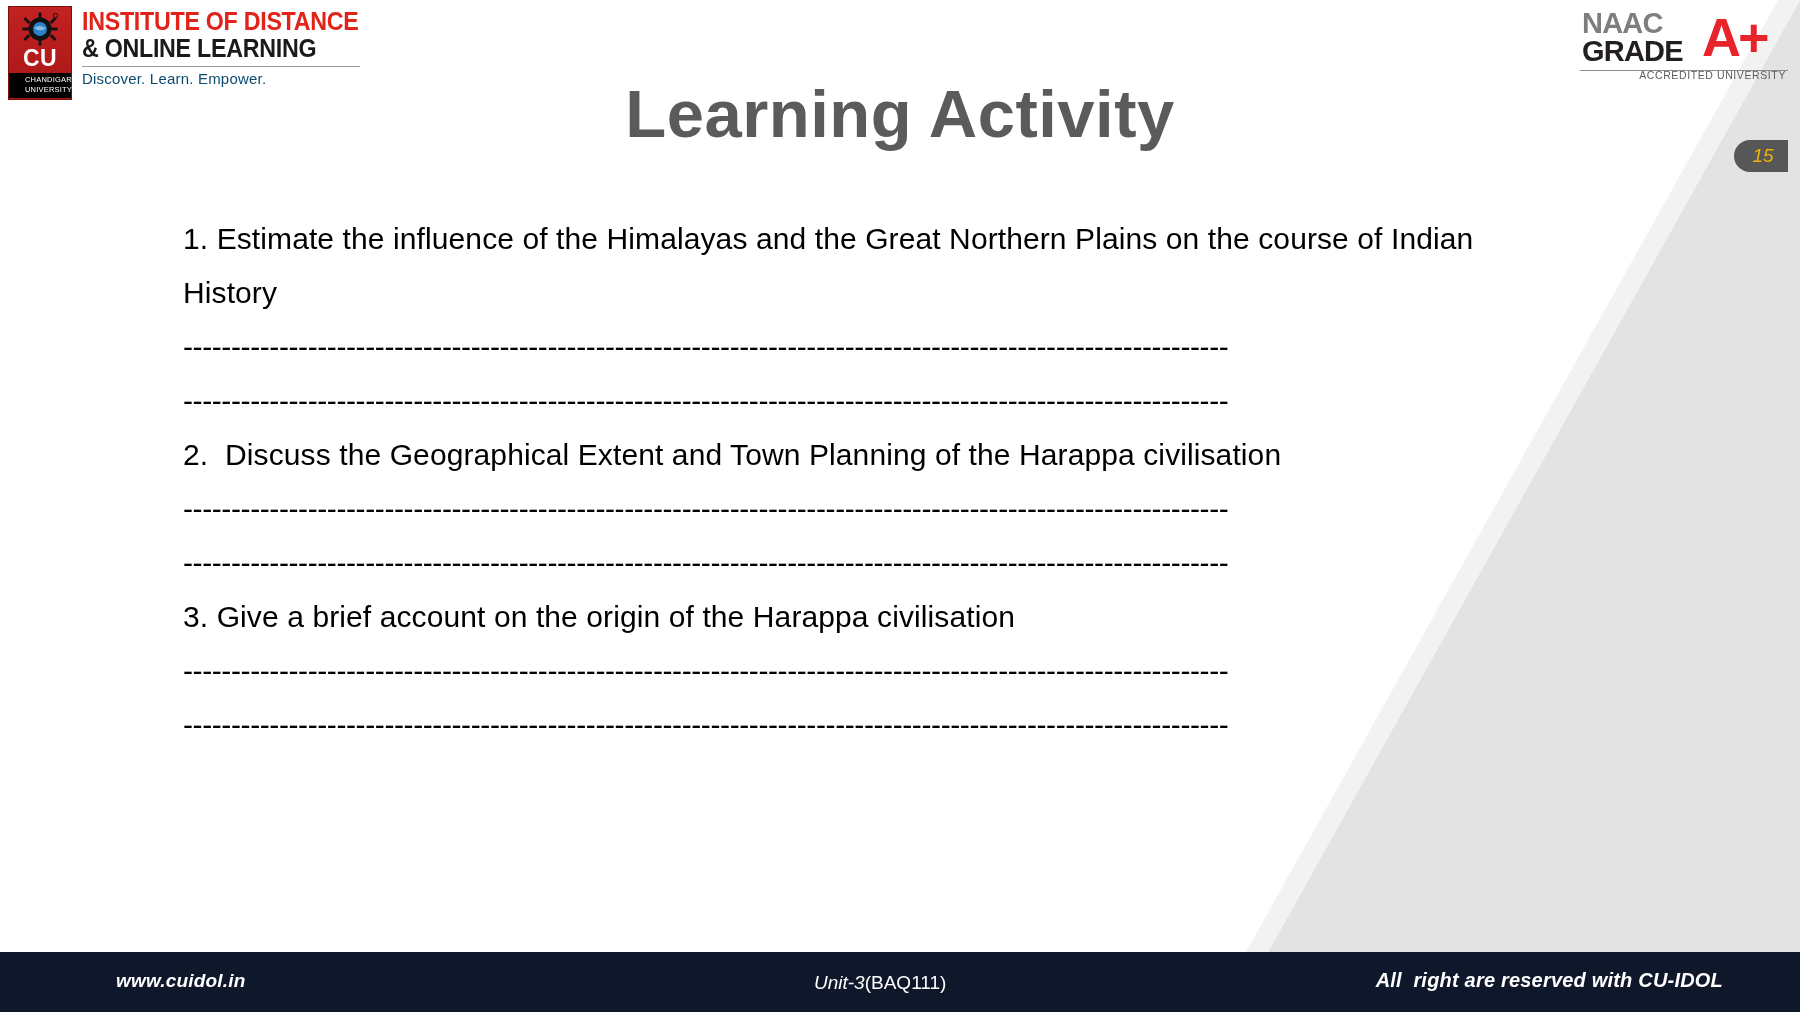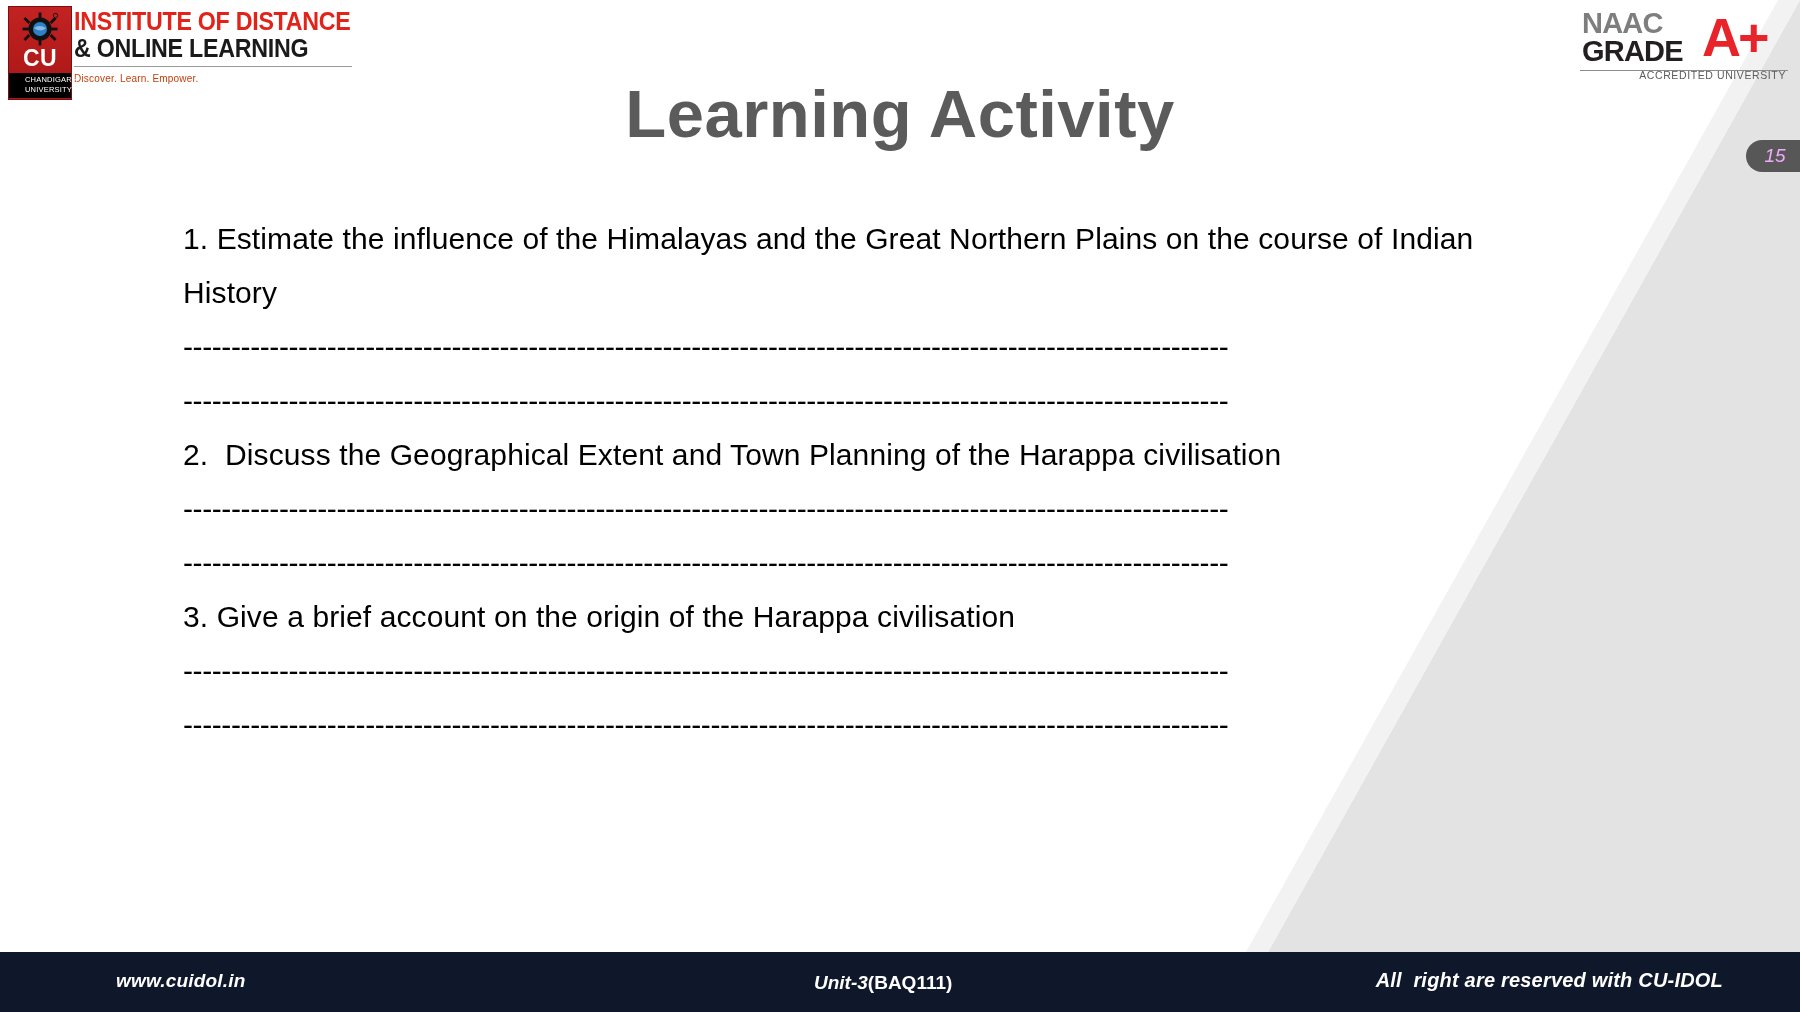--- a/index.html
+++ b/index.html
@@ -75,21 +75,21 @@
     background: #000000;
     color: #ffffff;
     font-size: 7.5px;
     line-height: 10px;
     text-align: center;
     padding: 2px 0 3px 16px;
     letter-spacing: 0.2px;
     box-sizing: border-box;
   }
   .idol-text {
-    margin-left: 2px;
+    margin-left: 10px;
     padding-top: 2px;
   }
   .idol-line1 {
     color: #e2231a;
     font-weight: bold;
     font-size: 25px;
     line-height: 27px;
     letter-spacing: -0.3px;
     font-stretch: condensed;
     transform: scaleX(0.93);
@@ -106,22 +106,22 @@
     transform-origin: left center;
     white-space: nowrap;
   }
   .idol-rule {
     width: 278px;
     height: 1px;
     background: #9a9a9a;
     margin: 4px 0 3px 0;
   }
   .idol-tag {
-    color: #c2410c;
-    font-size: 10px;
+    color: #0c4a6e;
+    font-size: 15px;
     line-height: 17px;
     letter-spacing: 0.2px;
     white-space: nowrap;
   }
 
   
   .naac {
     position: absolute;
     right: 12px;
     top: 8px;
@@ -176,27 +176,27 @@
     top: 60px;
     color: #5d5d5d;
     font-size: 10.5px;
     line-height: 14px;
     letter-spacing: 0.6px;
   }
 
   
   .page-pill {
     position: absolute;
-    right: 0px;
+    right: 12px;
     top: 140px;
     min-width: 54px;
     height: 32px;
     background: #575757;
     border-radius: 16px 0 0 16px;
-    color: #f0abfc;
+    color: #eab308;
     font-size: 19px;
     font-style: italic;
     display: flex;
     align-items: center;
     justify-content: center;
     padding: 0 14px 0 18px;
     box-sizing: border-box;
   }
 
   
@@ -253,21 +253,21 @@
     font-size: 19px;
     font-weight: bold;
     font-style: italic;
     letter-spacing: 0.2px;
   }
   .footer-center {
     position: absolute;
     left: 814px;
     top: 20px;
     font-size: 19px;
-    font-weight: bold;
+    font-weight: normal;
     white-space: nowrap;
   }
   .footer-center .unit {
     font-style: italic;
   }
   .footer-center .code {
     font-style: normal;
   }
   .footer-right {
     position: absolute;

